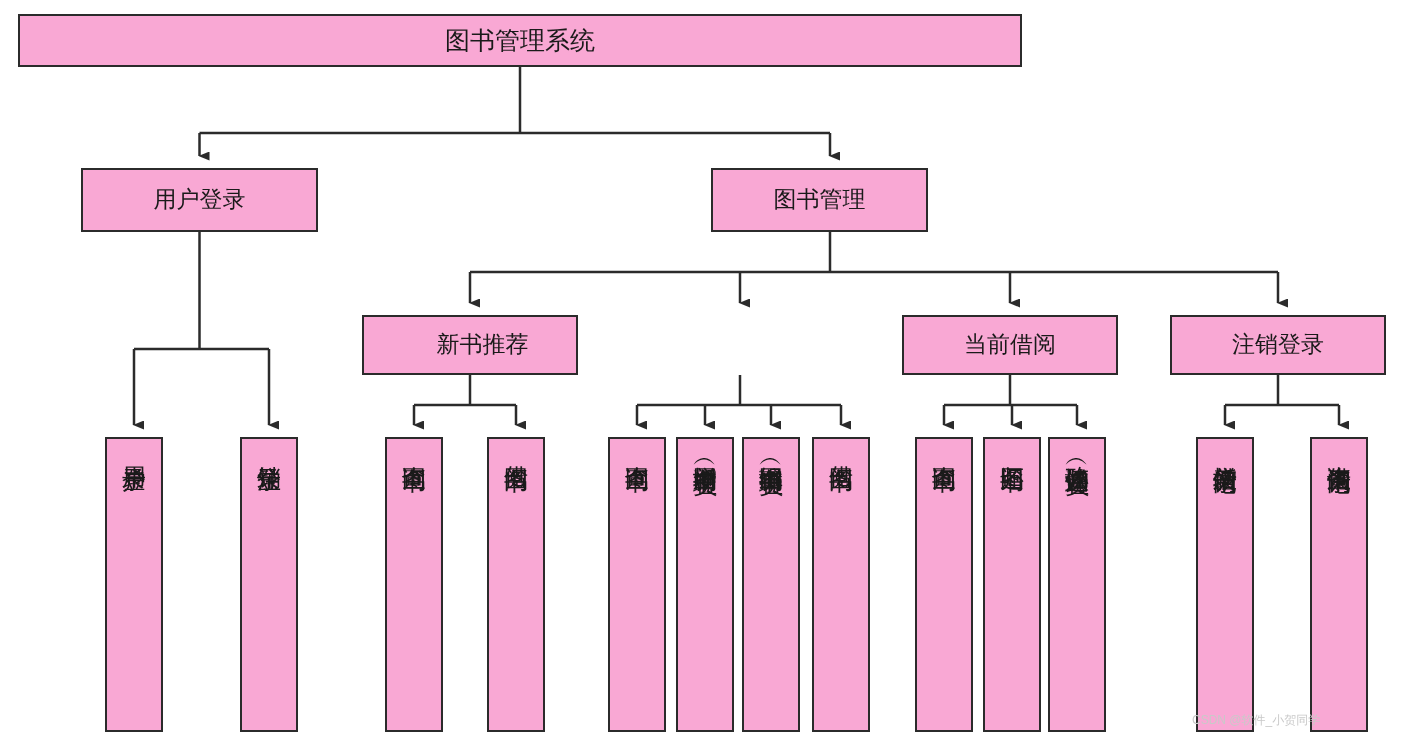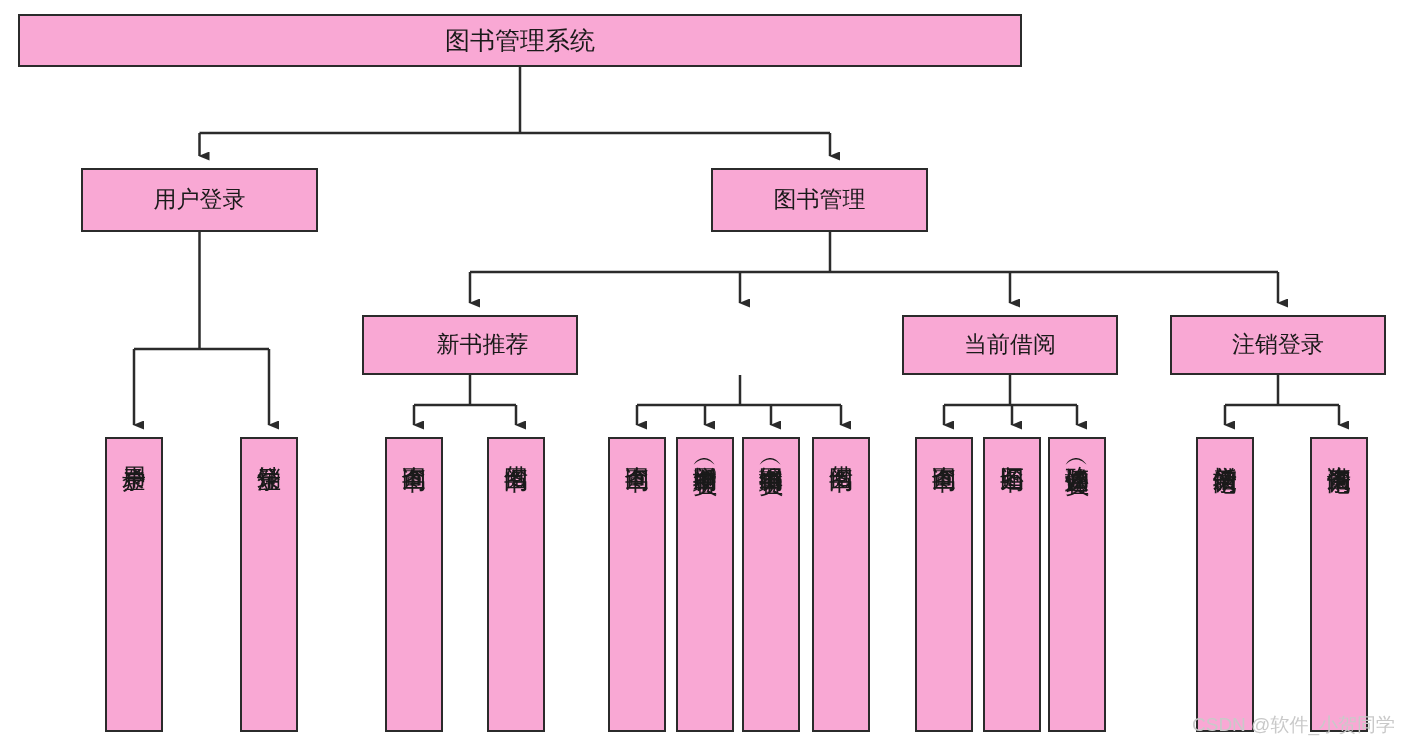--- a/index.html
+++ b/index.html
@@ -50,21 +50,21 @@
     line-height: 1.0;
     letter-spacing: 1px;
   }
   .leaf {
     align-items: flex-start;
     padding-top: 8px;
   }
   .watermark {
     position: absolute;
     color: #c9c9c9;
-    font-size: 19px;
+    font-size: 12px;
     white-space: nowrap;
     pointer-events: none;
   }
 </style>
 </head>
 <body>
 
 <div id="diagram-root">
 
   <svg id="diagram-svg" viewBox="0 0 1405 747" xmlns="http://www.w3.org/2000/svg">

